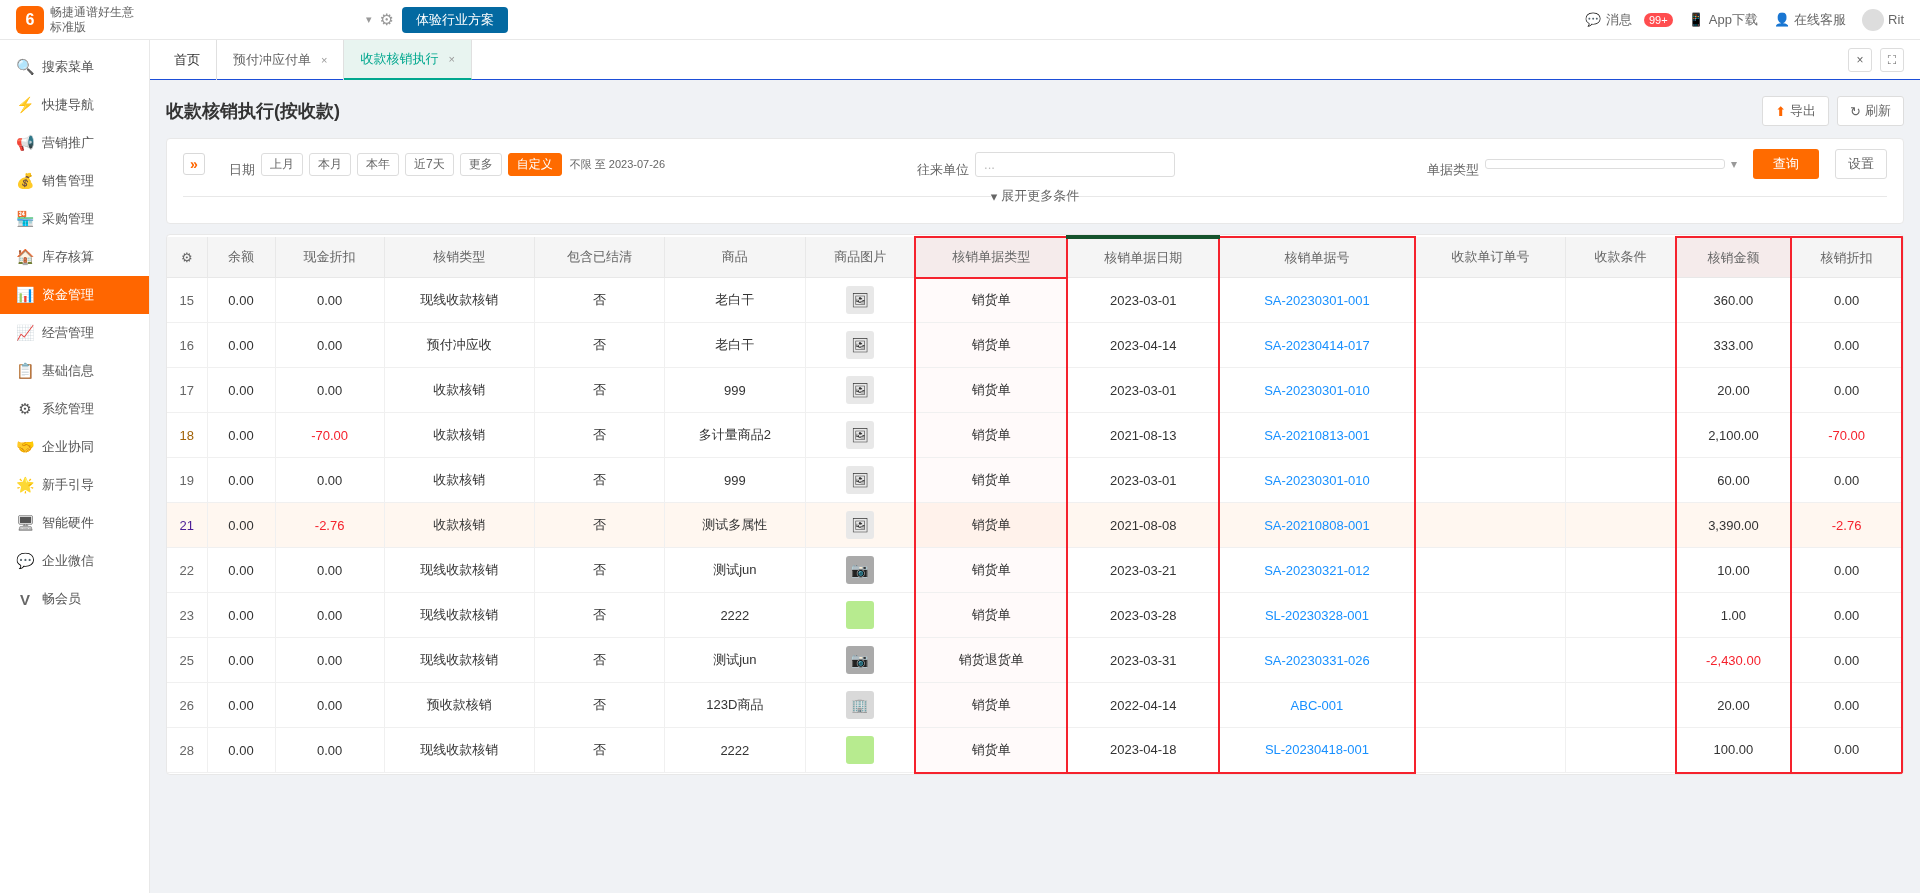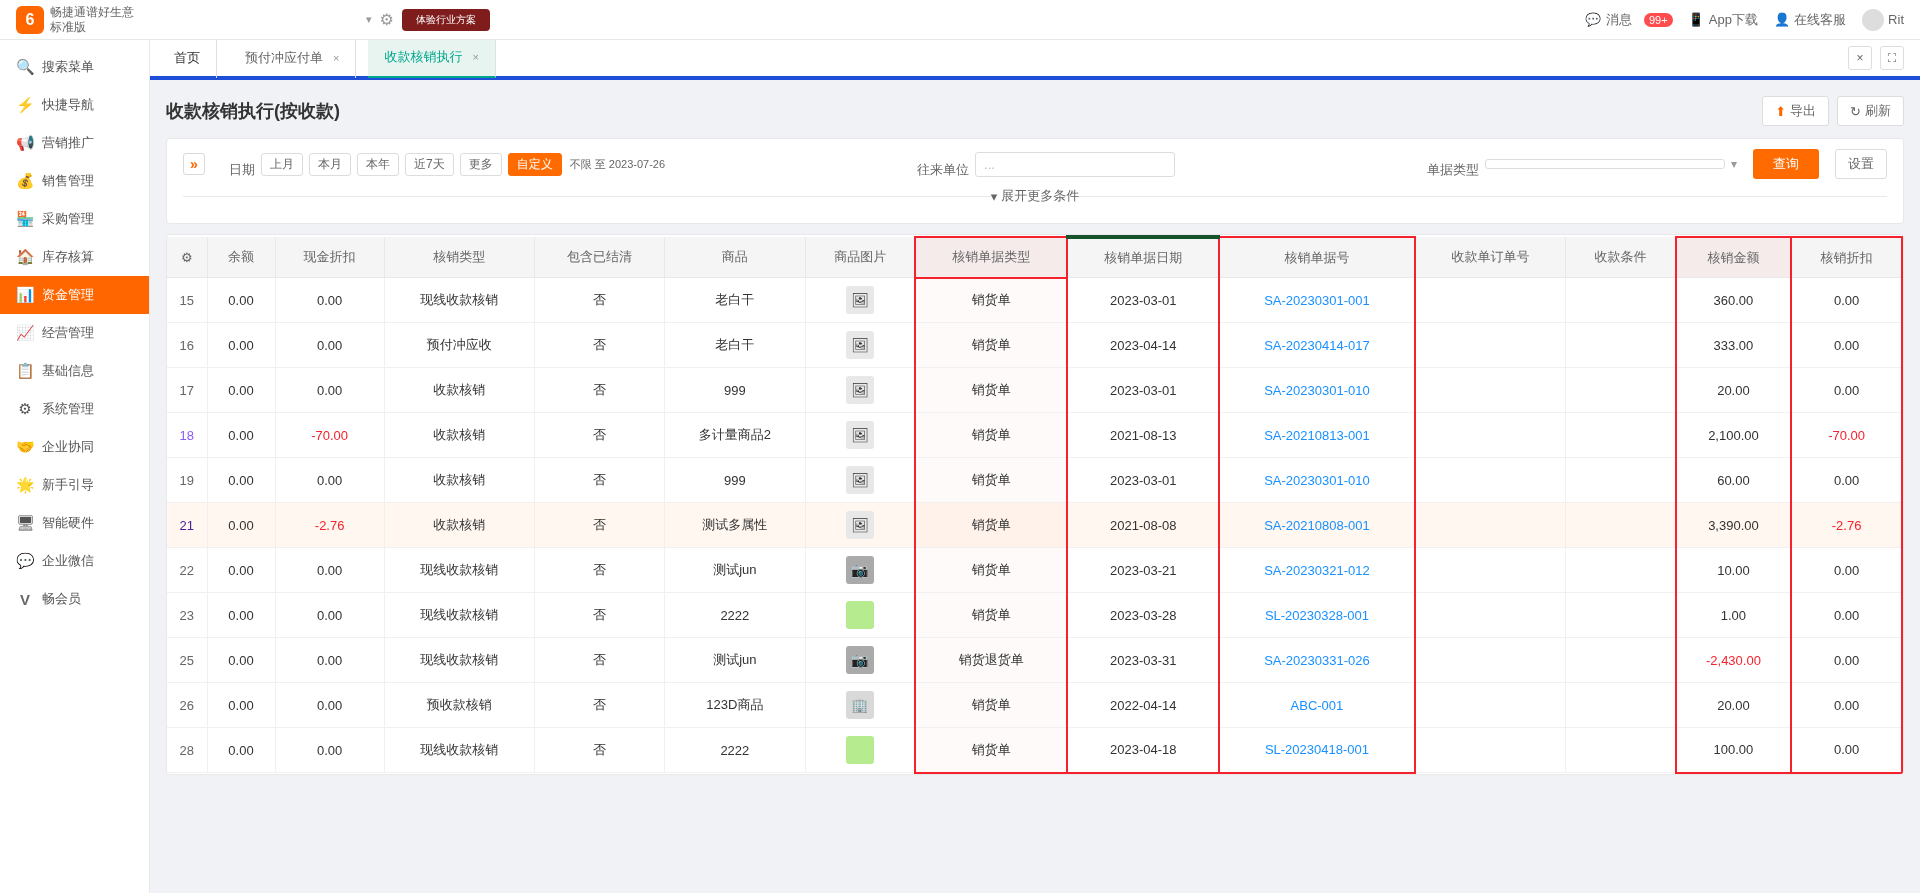--- a/index.html
+++ b/index.html
@@ -7,37 +7,37 @@
 
     
     .top-bar { height: 40px; background: #fff; border-bottom: 1px solid #e8e8e8; display: flex; align-items: center; padding: 0 16px; gap: 12px; }
     .logo-area { display: flex; align-items: center; gap: 6px; width: 150px; }
     .logo-icon { width: 28px; height: 28px; background: #f60; border-radius: 6px; display: flex; align-items: center; justify-content: center; color: #fff; font-size: 16px; font-weight: bold; }
     .logo-text { font-size: 12px; color: #666; line-height: 1.2; }
     .top-bar-center { flex: 1; display: flex; align-items: center; gap: 8px; }
     .search-box { width: 180px; height: 26px; border: 1px solid #ddd; border-radius: 3px; padding: 0 8px; color: #999; background: #fafafa; }
     .dropdown-arrow { color: #999; font-size: 11px; }
     .gear-icon { color: #999; font-size: 16px; cursor: pointer; }
-    .trial-btn { background: #7f1d1d; color: #fff; border: none; border-radius: 4px; padding: 4px 14px; cursor: pointer; font-size: 10px; }
+    .trial-btn { background: #0369a1; color: #fff; border: none; border-radius: 4px; padding: 4px 14px; cursor: pointer; font-size: 13px; }
     .top-bar-right { display: flex; align-items: center; gap: 16px; color: #666; font-size: 13px; }
     .badge { background: #ff4d4f; color: #fff; border-radius: 10px; padding: 1px 5px; font-size: 11px; margin-left: 8px; }
     .top-right-item { display: flex; align-items: center; gap: 4px; cursor: pointer; }
 
     
     .layout { display: flex; height: 853px; }
     .sidebar { width: 150px; background: #fff; border-right: 1px solid #e8e8e8; padding-top: 8px; flex-shrink: 0; }
     .sidebar-item { display: flex; align-items: center; gap: 8px; padding: 10px 16px; cursor: pointer; color: #555; font-size: 13px; }
     .sidebar-item.active { background: #f60; color: #fff; border-radius: 0; }
     .sidebar-item .si-icon { width: 18px; text-align: center; font-size: 15px; }
 
     
     .main { flex: 1; display: flex; flex-direction: column; background: #f0f2f5; overflow: hidden; }
 
     
-    .tab-bar { display: flex; align-items: center; background: #fff; border-bottom: 4px solid #1d4ed8; height: 40px; padding: 0 8px; gap: 12px; }
+    .tab-bar { display: flex; align-items: center; background: #fff; border-bottom: 1px solid #1d4ed8; height: 40px; padding: 0 8px; gap: 0; }
     .tab { display: flex; align-items: center; gap: 6px; padding: 0 16px; height: 40px; border-right: 1px solid #e0e0e0; cursor: pointer; color: #666; font-size: 13px; white-space: nowrap; }
     .tab.home { color: #333; font-weight: 500; border-right: 1px solid #e0e0e0; }
     .tab.active { background: #e8f4f0; color: #00a78e; border-bottom: 2px solid #00a78e; }
     .tab .close-x { color: #999; font-size: 11px; margin-left: 4px; cursor: pointer; }
     .tab-spacer { flex: 1; }
     .tab-bar-right { display: flex; align-items: center; gap: 8px; padding-right: 8px; }
     .tab-bar-btn { border: 1px solid #ddd; background: #fff; border-radius: 3px; width: 24px; height: 24px; display: flex; align-items: center; justify-content: center; cursor: pointer; color: #666; font-size: 12px; }
 
     
     .content { flex: 1; padding: 16px; overflow: auto; }
@@ -335,21 +335,21 @@
                 </td>
       <td class="col-highlight-type">销货单</td>
       <td class="col-highlight-date">2023-03-01</td>
       <td class="col-highlight-no"><a class="td-link">SA-20230301-010</a></td>
       <td></td>
       <td></td>
       <td class="col-highlight-amount ">20.00</td>
       <td style="border-right:2px solid #f5222d;" class="">0.00</td>
     </tr>
               <tr>
-      <td style="color:#8b5cf6;">18</td>
+      <td style="color:#a16207;">18</td>
       <td>0.00</td>
       <td class="td-red">-70.00</td>
       <td>收款核销</td>
       <td>否</td>
       <td>多计量商品2</td>
       <td>
                   <div style="width:28px;height:28px;background:#e8e8e8;border-radius:3px;margin:0 auto;display:flex;align-items:center;justify-content:center;font-size:14px;">🖼</div>
                 </td>
       <td class="col-highlight-type">销货单</td>
       <td class="col-highlight-date">2021-08-13</td>

